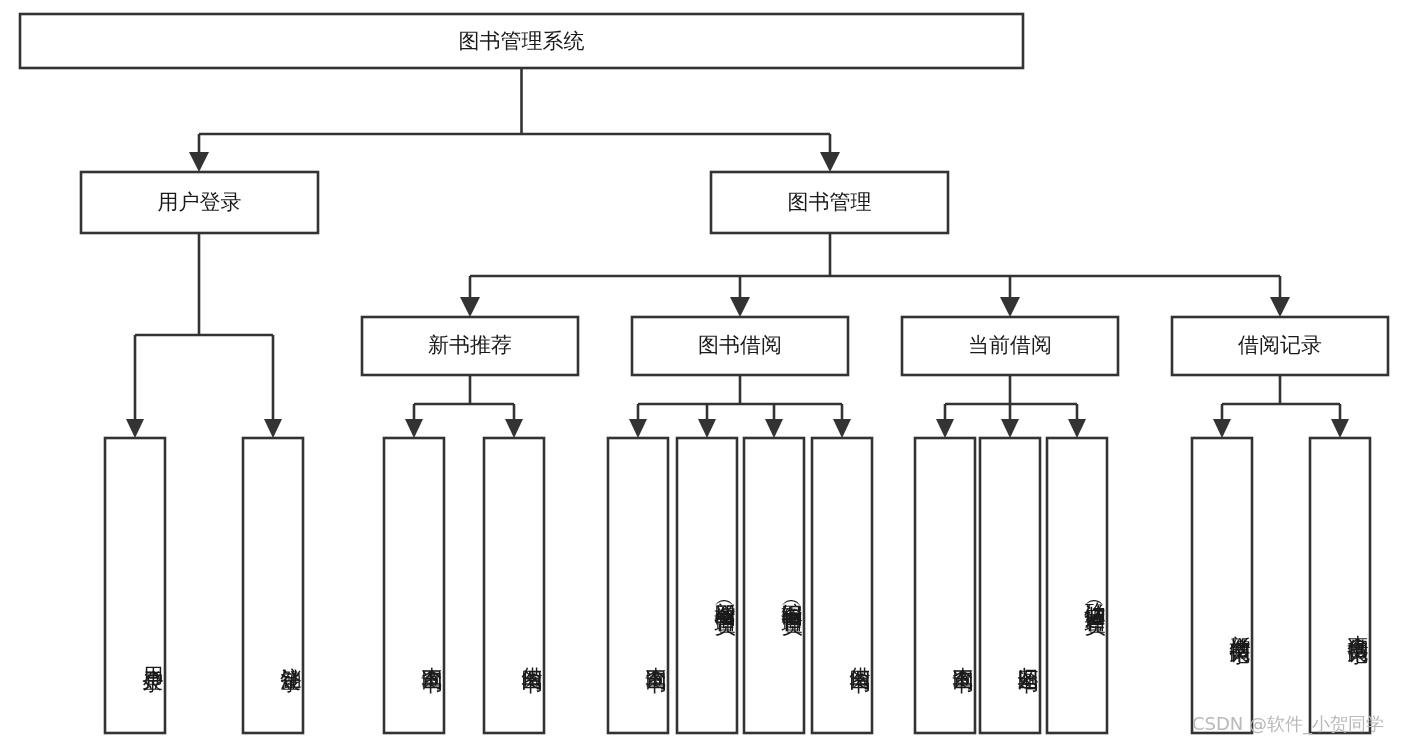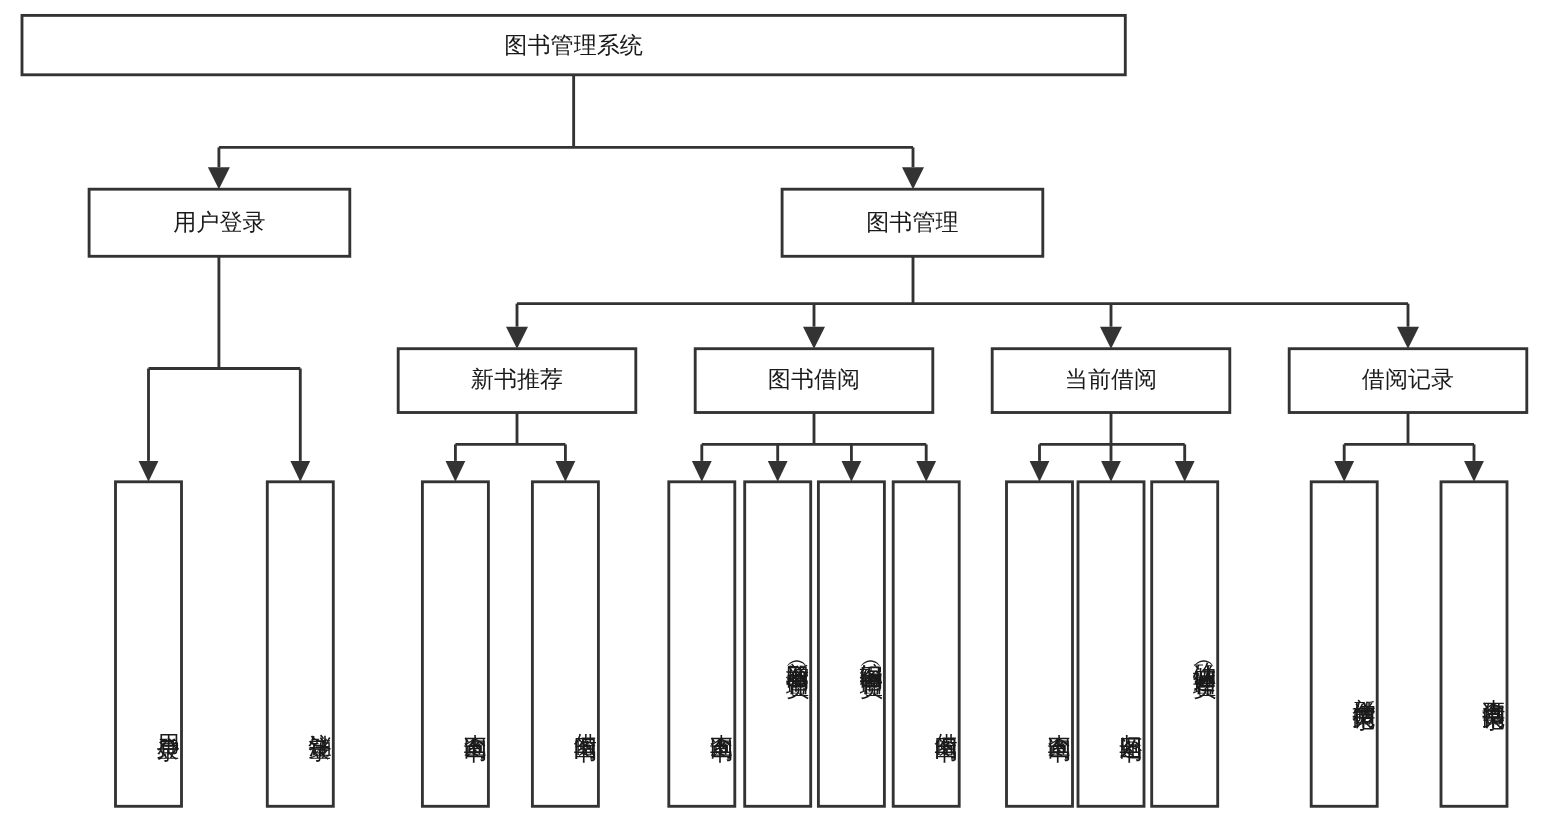--- a/index.html
+++ b/index.html
@@ -206,14 +206,15 @@
   <div class="node-label-v" style="left:744px; top:438px; width:60px; height:295px; padding-top:8px;">编辑图书（管理员）</div>
   <div class="node-label-v" style="left:812px; top:438px; width:60px; height:295px; padding-top:68px;">借阅图书</div>
 
   <div class="node-label-v" style="left:915px; top:438px; width:60px; height:295px; padding-top:68px;">查询图书</div>
   <div class="node-label-v" style="left:980px; top:438px; width:60px; height:295px; padding-top:68px;">归还图书</div>
   <div class="node-label-v" style="left:1047px; top:438px; width:60px; height:295px; padding-top:8px;">确认归还（管理员）</div>
 
   <div class="node-label-v" style="left:1192px; top:438px; width:60px; height:295px; padding-top:38px;">新增借阅记录</div>
   <div class="node-label-v" style="left:1310px; top:438px; width:60px; height:295px; padding-top:38px;">查询借阅记录</div>
 
+  <div class="watermark">CSDN @软件_小贺同学</div>
 
 </div>
 
 </body></html>

